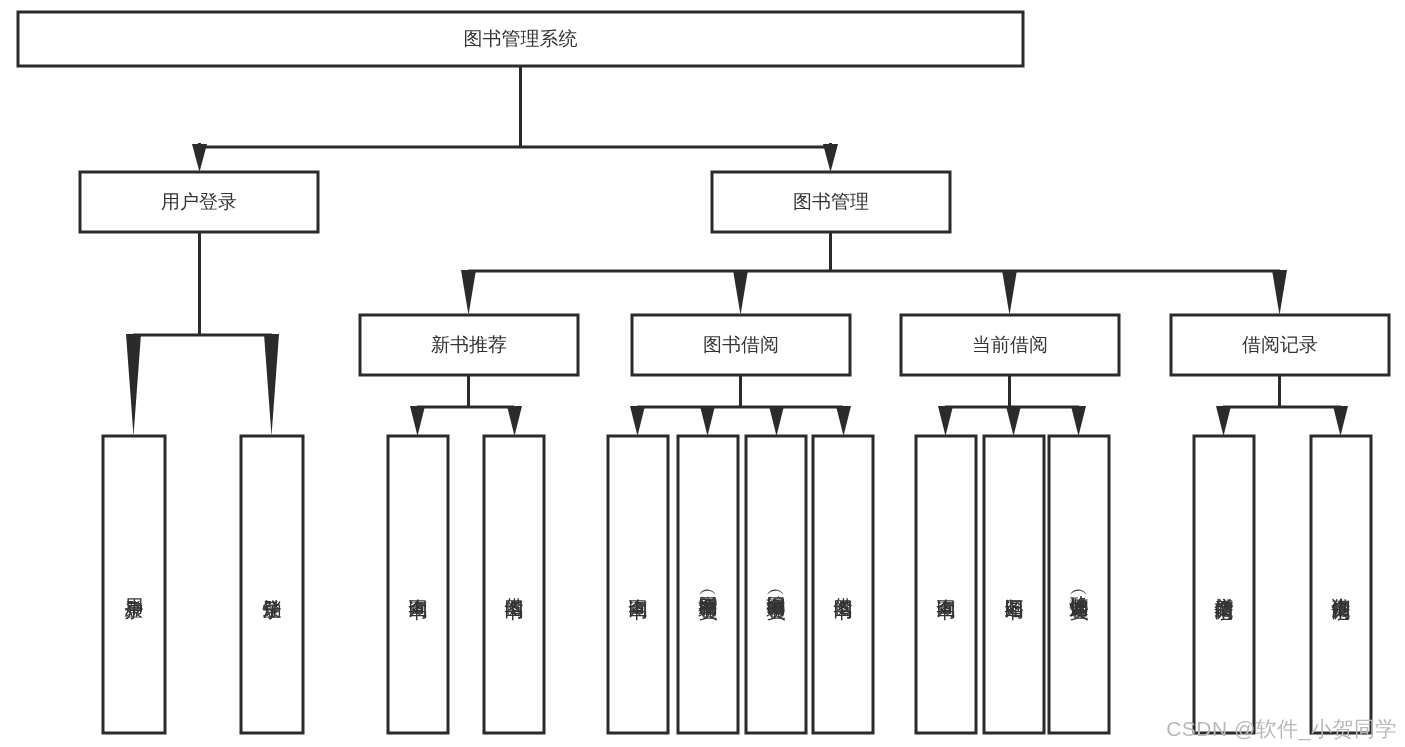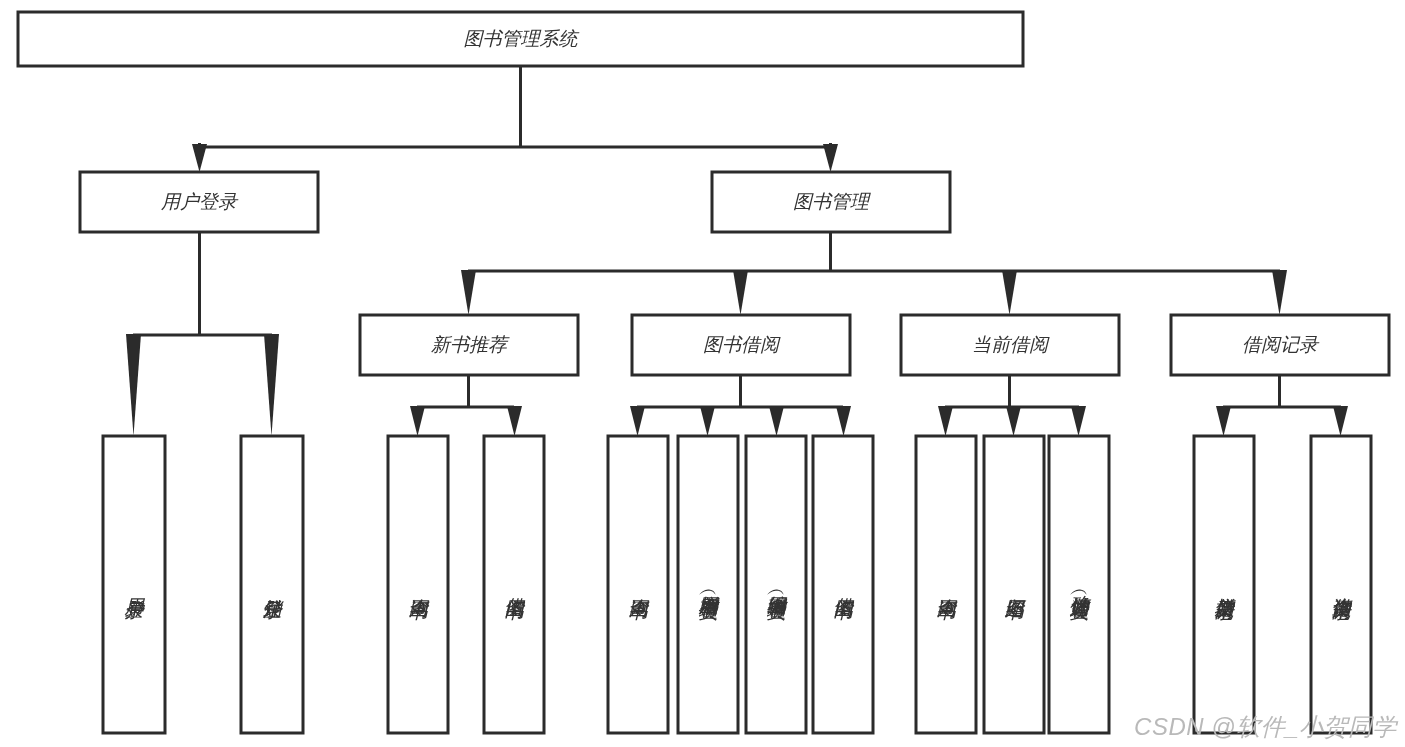--- a/index.html
+++ b/index.html
@@ -10,21 +10,20 @@
   body {
     width: 1405px;
     height: 747px;
     font-family: "Liberation Sans", "DejaVu Sans", sans-serif;
     overflow: hidden;
   }
   #diagram-root {
     position: relative;
     width: 1405px;
     height: 747px;
-    font-style: italic;
   }
   svg.canvas {
     position: absolute;
     top: 0;
     left: 0;
     width: 1405px;
     height: 747px;
   }
   .node-box {
     fill: #ffffff;
@@ -61,21 +60,21 @@
     display: flex;
     align-items: center;
     justify-content: center;
     pointer-events: none;
   }
   .watermark {
     position: absolute;
     right: 8px;
     bottom: 4px;
     font-family: "Liberation Sans", "DejaVu Sans", sans-serif;
-    font-size: 24px;
+    font-size: 21px;
     color: #b9b9b9;
     white-space: nowrap;
     letter-spacing: 0.5px;
   }
 </style>
 </head>
 <body>
 
 <div id="diagram-root">
 

